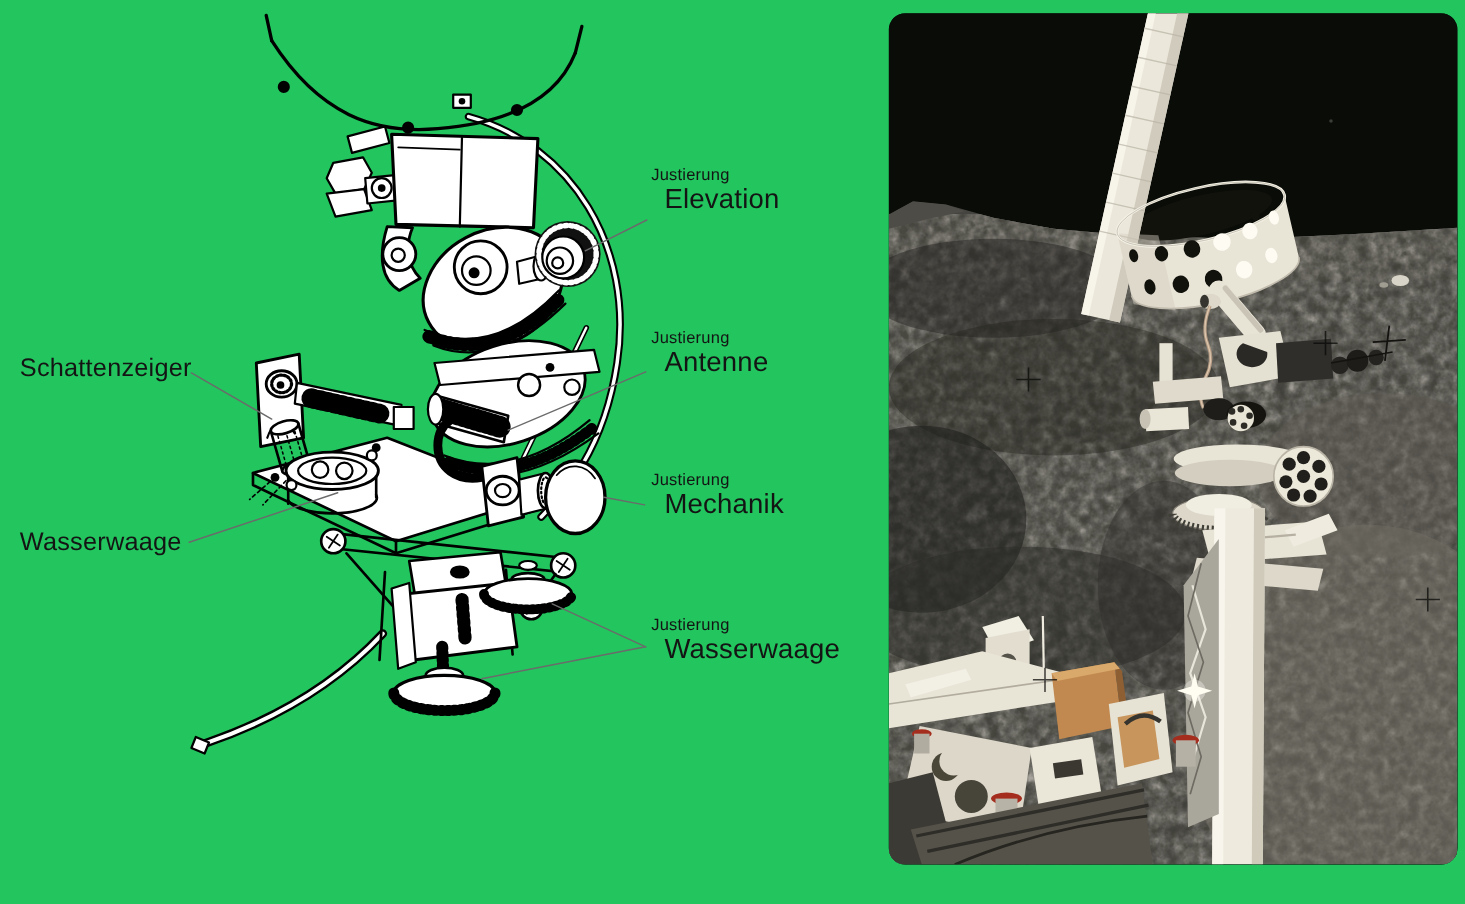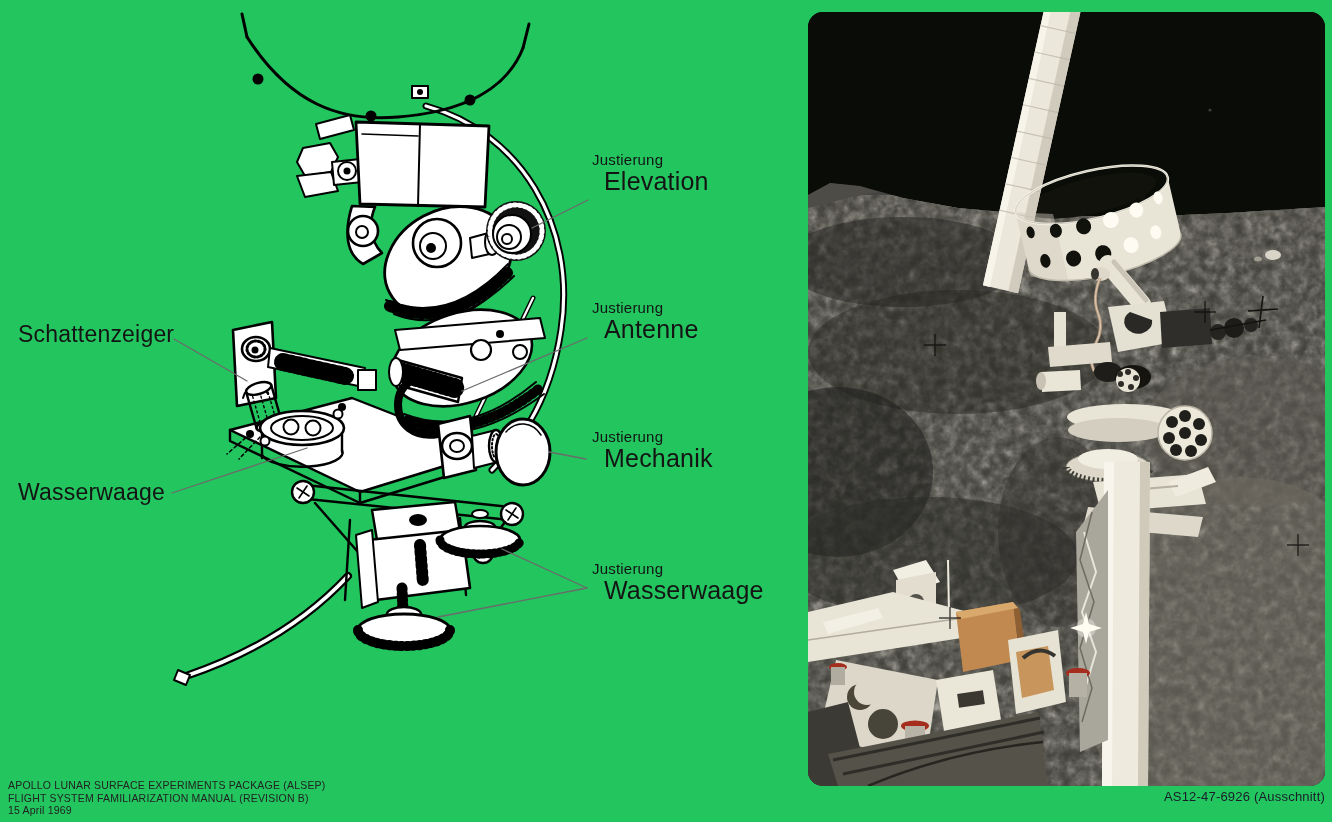--- a/index.html
+++ b/index.html
@@ -211,25 +211,20 @@
     <div class="lbl-big">Mechanik</div>
   </div>
   <div class="lbl" style="left:592px;top:560px">
     <div class="lbl-small">Justierung</div>
     <div class="lbl-big">Wasserwaage</div>
   </div>
   <div class="lbl lbl-single" style="left:18px;top:322px">Schattenzeiger</div>
   <div class="lbl lbl-single" style="left:18px;top:480px">Wasserwaage</div>
 
 
-  <div class="source">
-    <div>APOLLO LUNAR SURFACE EXPERIMENTS PACKAGE (ALSEP)</div>
-    <div>FLIGHT SYSTEM FAMILIARIZATION MANUAL (REVISION B)</div>
-    <div>15 April 1969</div>
-  </div>
 
   <div class="photo-frame">
     <svg width="517" height="774" viewBox="0 0 517 774">
       <defs>
         <clipPath id="groundClip">
           <path d="M0,183 L22,171 L52,174 L95,186 L150,196 L230,203 L330,205 L420,201 L517,195 L517,774 L0,774 Z"></path>
         </clipPath>
         <filter id="specD" x="0" y="0" width="100%" height="100%">
           <feTurbulence type="fractalNoise" baseFrequency="0.11" numOctaves="3" seed="7"></feTurbulence>
           <feColorMatrix type="matrix" values="0 0 0 0 0.05  0 0 0 0 0.05  0 0 0 0 0.04  0.9 0.9 0.9 0 -0.75"></feColorMatrix>
@@ -410,15 +405,14 @@
 
       <g stroke="#0a0a08" stroke-width="1.4" opacity="0.75">
         <path d="M116,333 L138,333 M127,322 L127,344"></path>
         <path d="M386,300 L408,300 M397,289 L397,311"></path>
         <path d="M479,533 L501,533 M490,522 L490,544"></path>
         <path d="M131,606 L153,606 M142,595 L142,617"></path>
       </g>
     </svg>
   </div>
 
-  <div class="photo-caption">AS12-47-6926 (Ausschnitt)</div>
 
 </div>
 
 </body></html>

